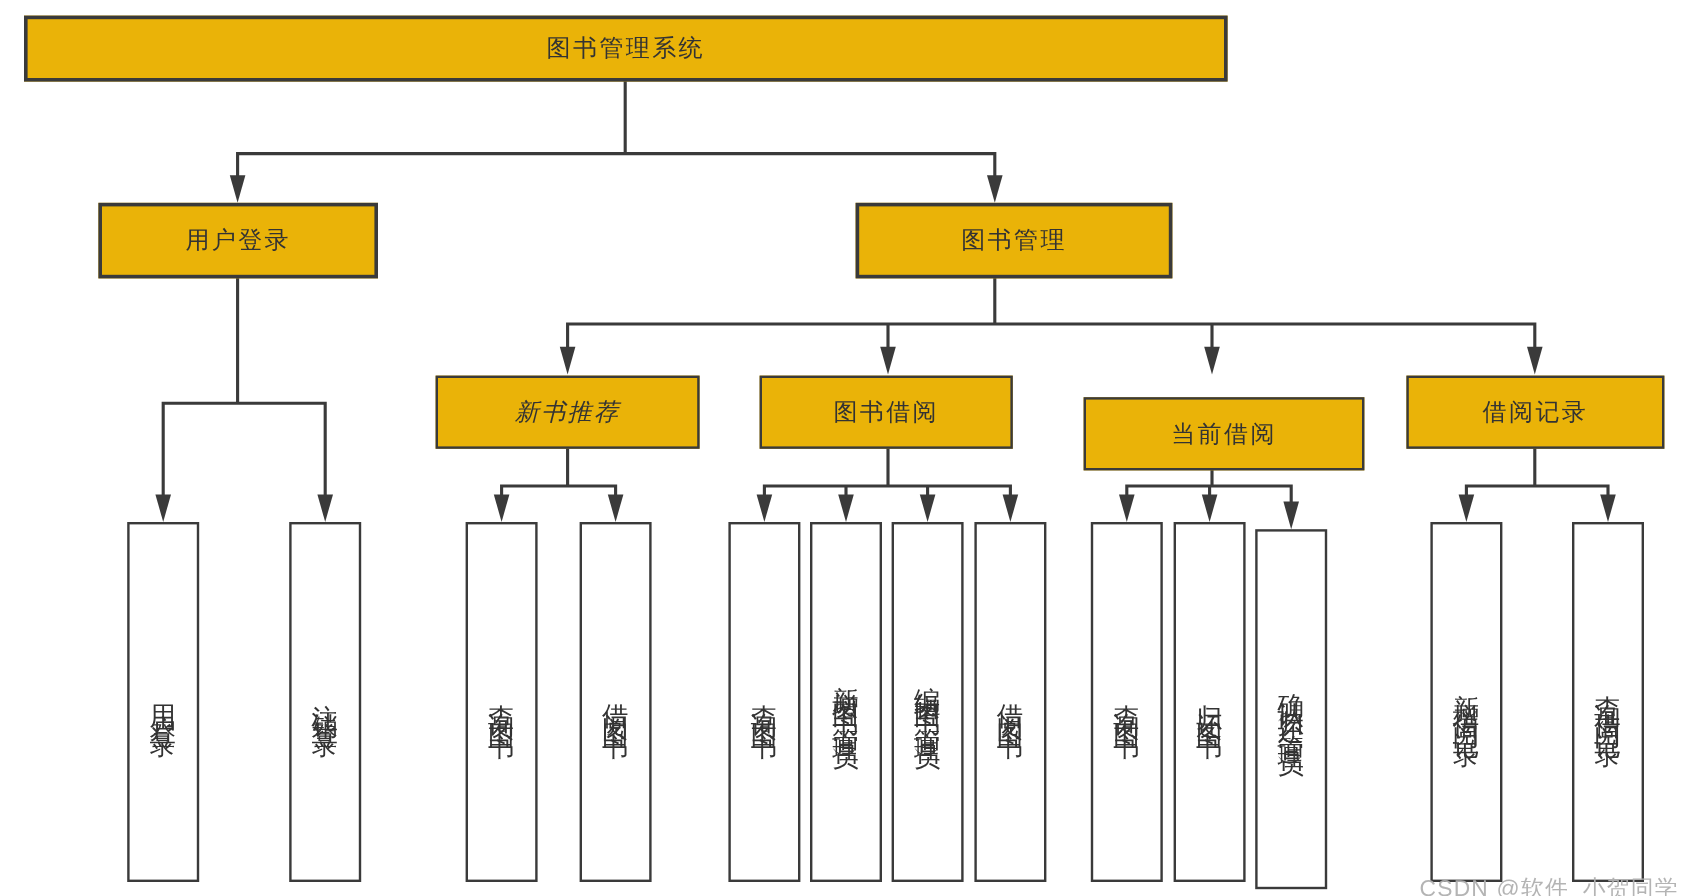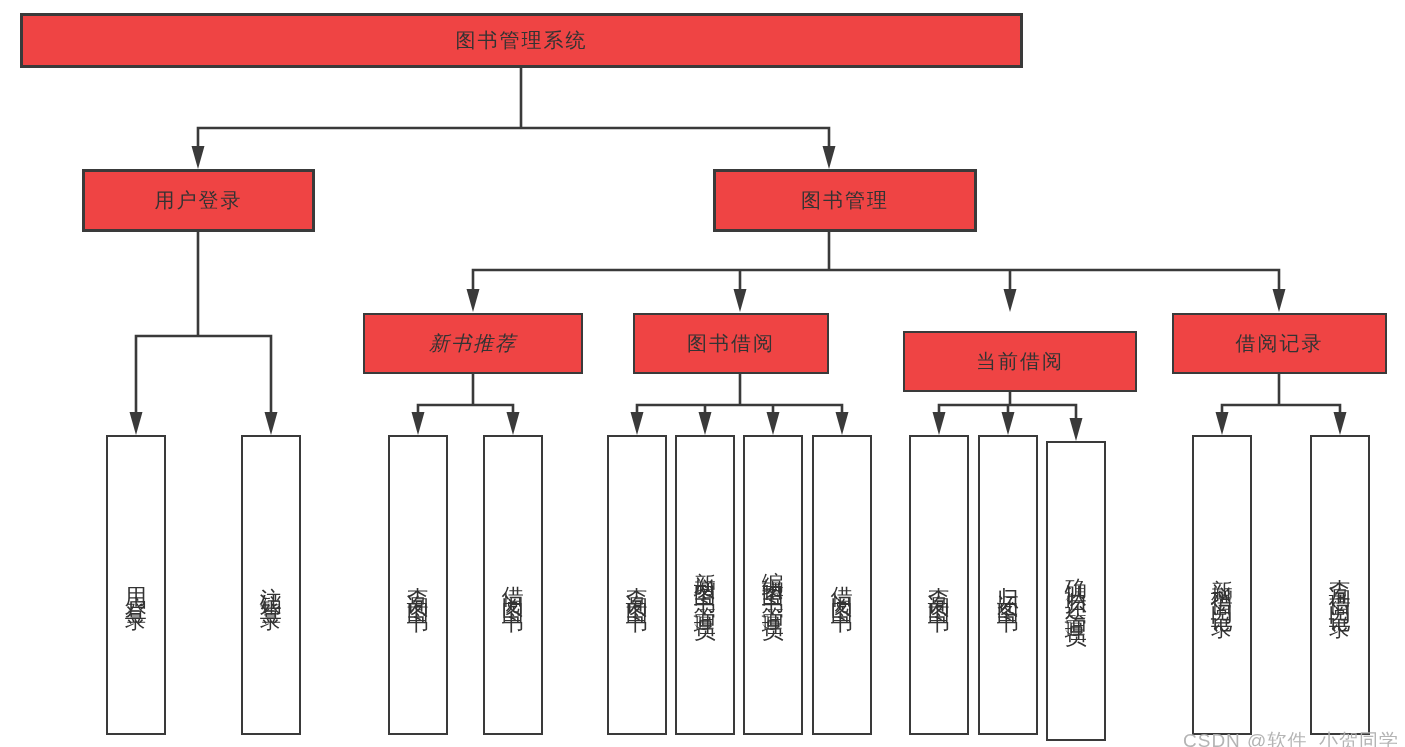--- a/index.html
+++ b/index.html
@@ -3,21 +3,21 @@
 <meta charset="utf-8">
 <style>
   html,body{margin:0;padding:0;background:#ffffff;}
   body{
     width:1405px;height:747px;position:relative;overflow:hidden;
     font-family:"Liberation Sans","DejaVu Sans",sans-serif;
   }
   #stage{position:absolute;inset:0;width:1405px;height:747px;}
   svg.wires{position:absolute;left:0;top:0;z-index:0;}
   .hbox{
-    position:absolute;box-sizing:border-box;background:#ef4444;
+    position:absolute;box-sizing:border-box;background:#eab308;
     border:3px solid #3a3a3a;display:flex;align-items:center;justify-content:center;
     font-size:20px;letter-spacing:2px;color:#333333;z-index:2;white-space:nowrap;
   }
   .vbox{
     position:absolute;box-sizing:border-box;background:#ffffff;
     border:2.5px solid #3a3a3a;display:flex;align-items:center;justify-content:center;
     width:60px;height:300px;z-index:2;
   }
   .vbox .vtext{
     writing-mode:vertical-rl;text-orientation:mixed;
@@ -73,21 +73,21 @@
   <div class="hbox" style="left:82px;top:169px;width:233px;height:63px;">
     <span>用户登录</span>
   </div>
   <div class="hbox" style="left:713px;top:169px;width:264px;height:63px;">
     <span>图书管理</span>
   </div>
 
   <div class="hbox" style="left:363px;top:313px;width:220px;height:61px;border-width:2.5px;font-style:italic;">
     <span>新书推荐</span>
   </div>
-  <div class="hbox" style="left:633px;top:313px;width:196px;height:61px;border-width:2.5px;">
+  <div class="hbox" style="left:633px;top:313px;width:211px;height:61px;border-width:2.5px;">
     <span>图书借阅</span>
   </div>
   <div class="hbox" style="left:903px;top:331px;width:234px;height:61px;border-width:2.5px;">
     <span>当前借阅</span>
   </div>
   <div class="hbox" style="left:1172px;top:313px;width:215px;height:61px;border-width:2.5px;">
     <span>借阅记录</span>
   </div>
 
   <div class="vbox" style="left:106px;top:435px;">

